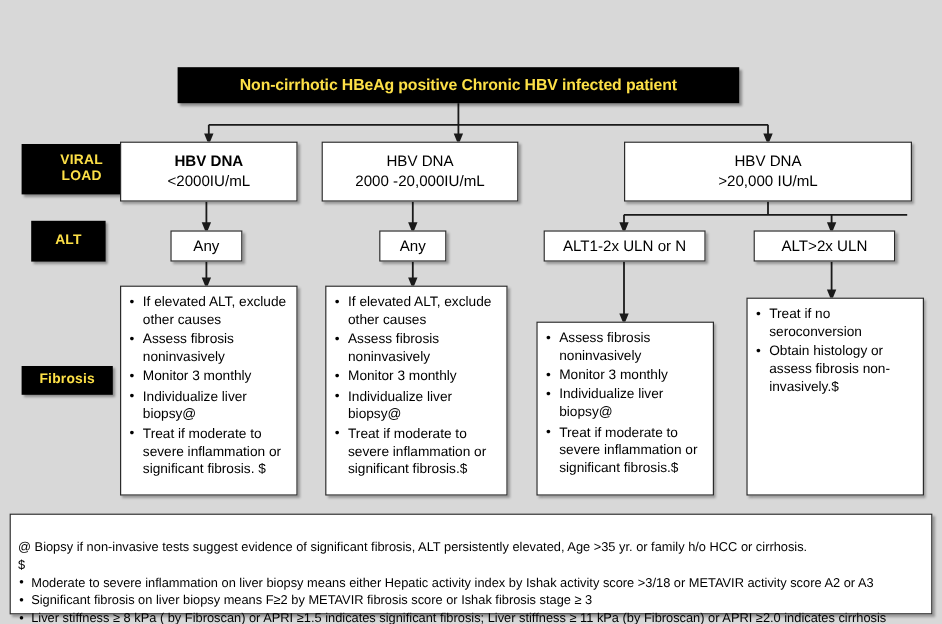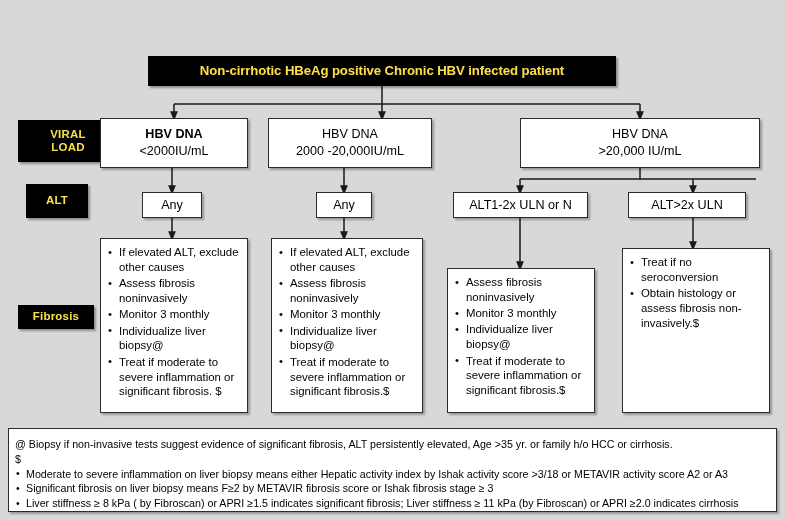--- a/index.html
+++ b/index.html
@@ -137,21 +137,21 @@
   #footnote-box {
     position: absolute;
     left: 8px;
     top: 428px;
     width: 769px;
     height: 84px;
     background: #fff;
     border: 1.3px solid #2b2b2b;
     box-shadow: 2px 2px 2px rgba(0,0,0,0.30);
     box-sizing: border-box;
-    padding: 8px 6px 3px 6px;
+    padding: 20px 6px 3px 6px;
   }
   .fn-line {
     font-size: 10.7px;
     line-height: 1.38;
     white-space: nowrap;
   }
   .fn-bullet {
     position: relative;
     padding-left: 11px;
   }

